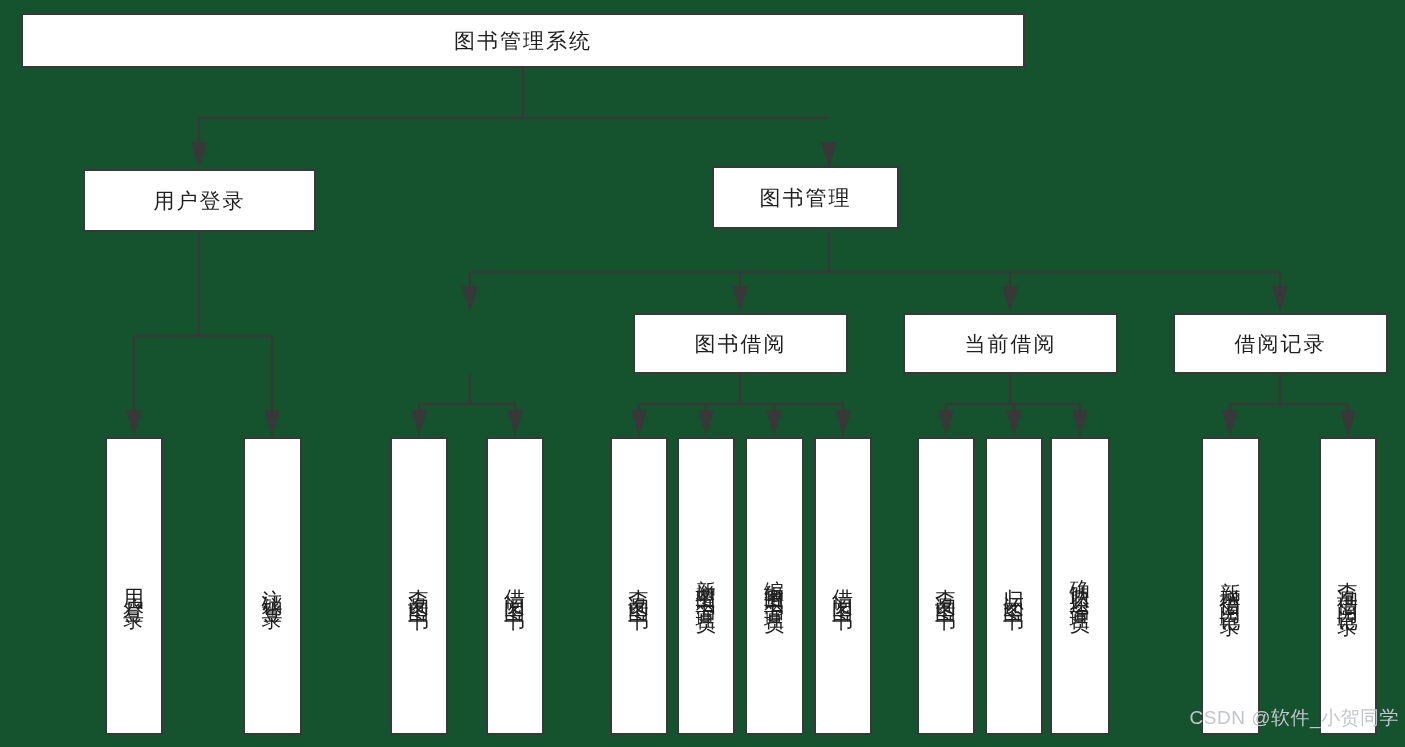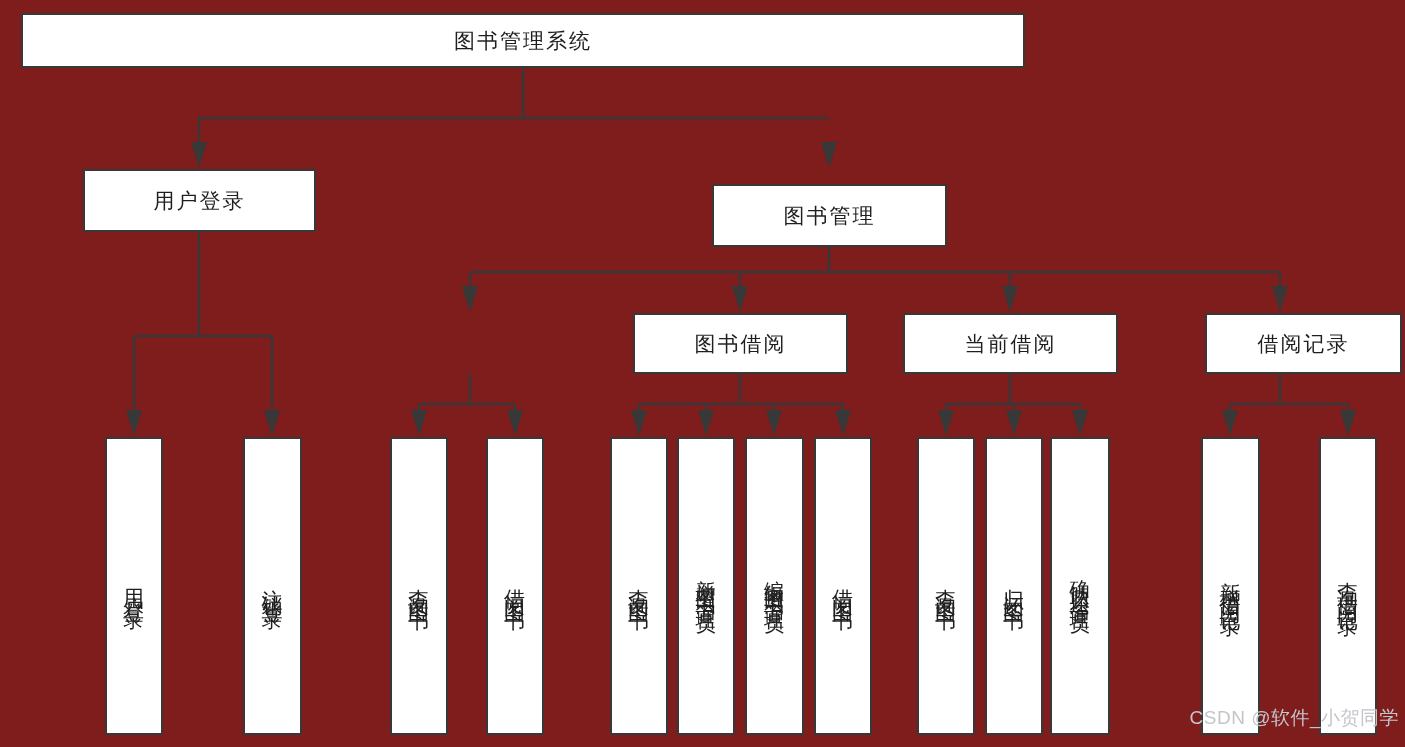--- a/index.html
+++ b/index.html
@@ -4,21 +4,21 @@
 <style>
   html, body {
     margin: 0;
     padding: 0;
     background: #ffffff;
   }
   #stage {
     position: relative;
     width: 1405px;
     height: 747px;
-    background: #7f1d1d;
+    background: #14532d;
     font-family: "Liberation Sans", sans-serif;
     overflow: hidden;
   }
   #wires {
     position: absolute;
     left: 0;
     top: 0;
     z-index: 1;
   }
   .box {
@@ -133,31 +133,31 @@
     </g>
   </svg>
 
   <div class="box" style="left:21px; top:13px; width:1004px; height:55px;">
     <span class="h-label">图书管理系统</span>
   </div>
 
   <div class="box" style="left:83px; top:169px; width:233px; height:63px;">
     <span class="h-label">用户登录</span>
   </div>
-  <div class="box" style="left:712px; top:184px; width:235px; height:63px;">
+  <div class="box" style="left:712px; top:166px; width:187px; height:63px;">
     <span class="h-label">图书管理</span>
   </div>
 
   <div class="box" style="left:633px; top:313px; width:215px; height:61px;">
     <span class="h-label">图书借阅</span>
   </div>
   <div class="box" style="left:903px; top:313px; width:215px; height:61px;">
     <span class="h-label">当前借阅</span>
   </div>
-  <div class="box" style="left:1173px; top:313px; width:197px; height:61px;margin-left:32px;">
+  <div class="box" style="left:1173px; top:313px; width:215px; height:61px;">
     <span class="h-label">借阅记录</span>
   </div>
 
   <div class="box" style="left:105px; top:437px; width:58px; height:298px;">
     <span class="v-label">用户登录</span>
   </div>
   <div class="box" style="left:243px; top:437px; width:59px; height:298px;">
     <span class="v-label">注销登录</span>
   </div>
 

